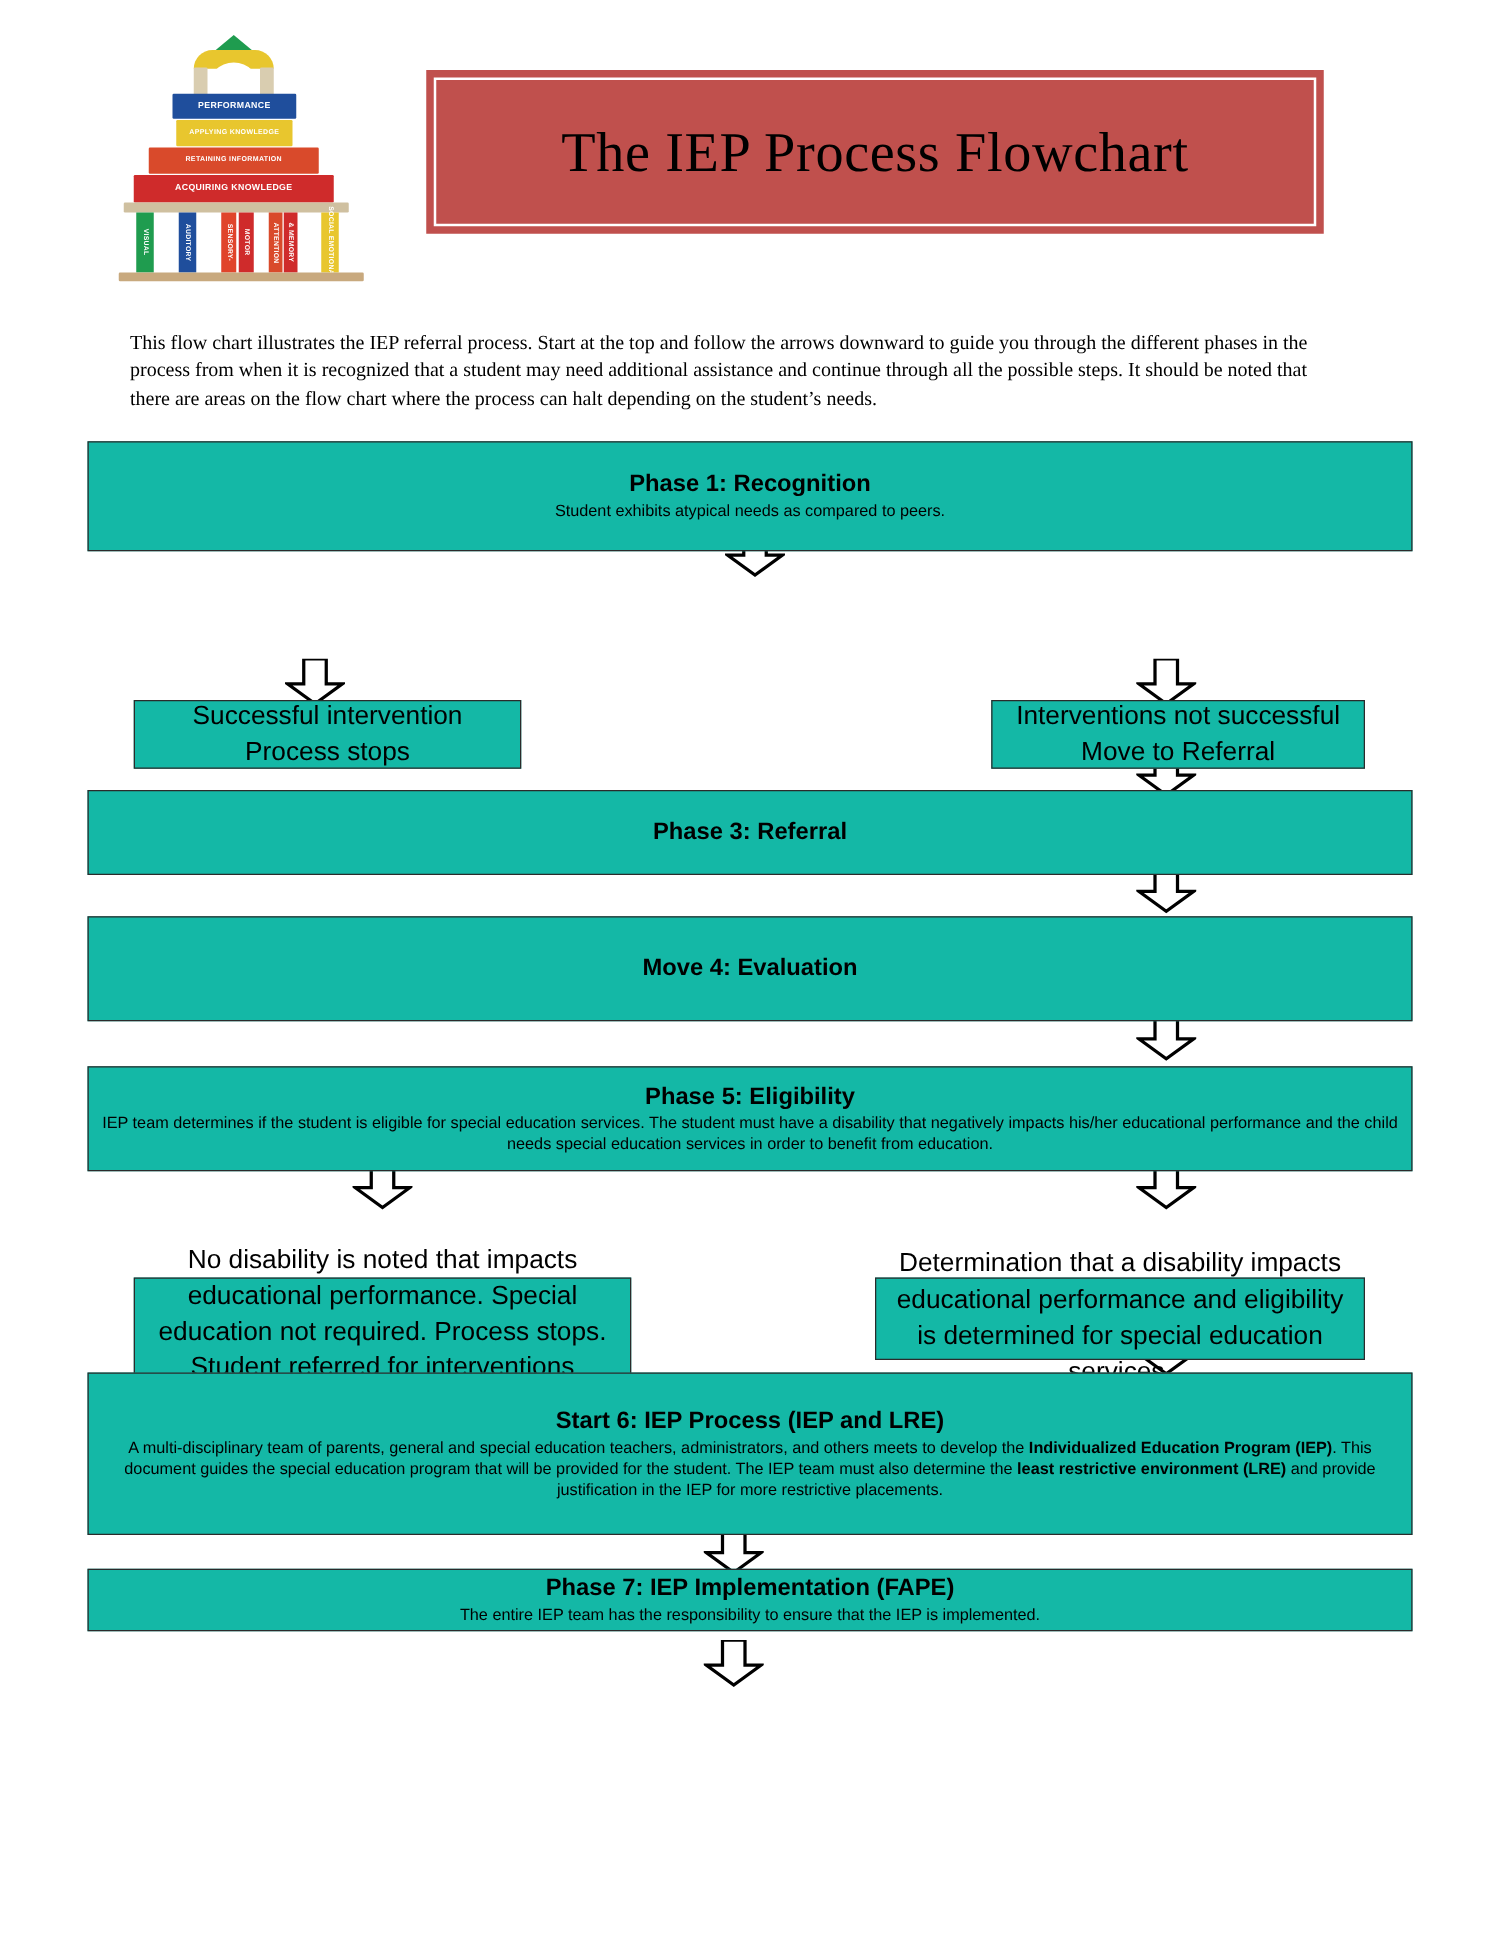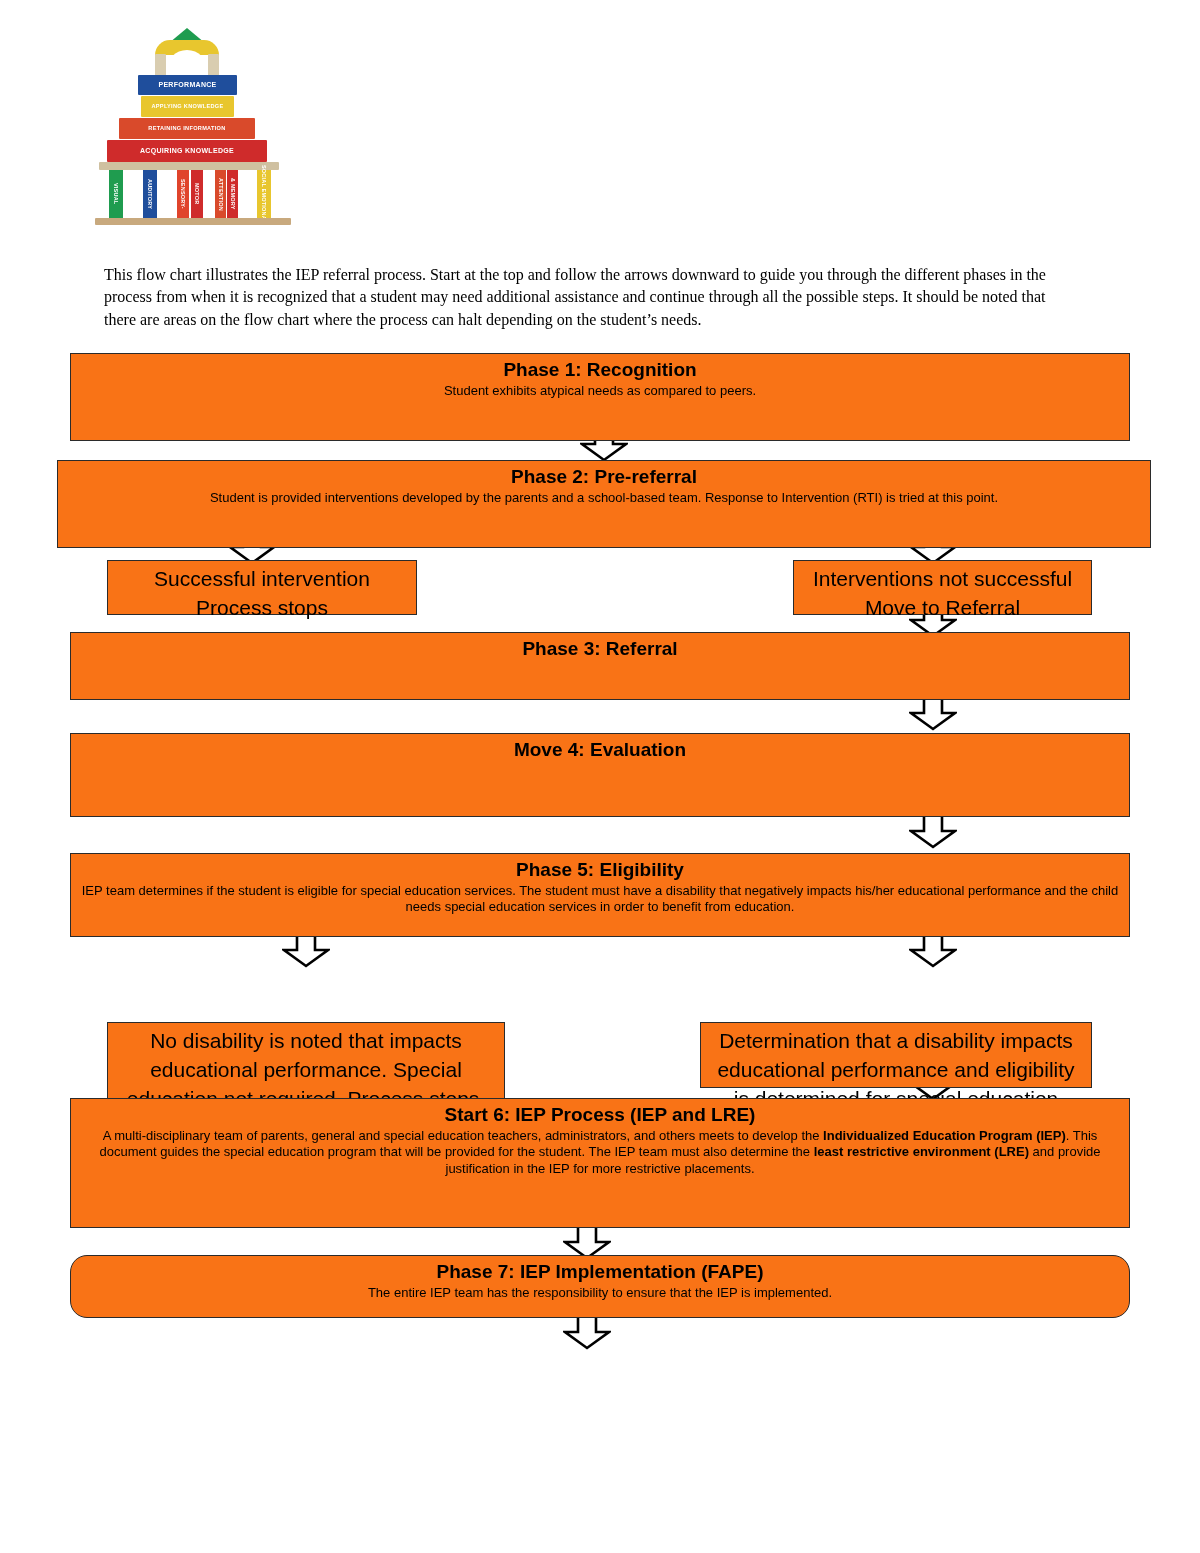--- a/index.html
+++ b/index.html
@@ -133,25 +133,26 @@
 
   
   #flow {
     position: absolute;
     left: 0; top: 0;
     width: 1200px; height: 1553px;
   }
   .box {
     position: absolute;
     box-sizing: border-box;
-    background: #f97316;
+    background: #14b8a6;
     border: 1.6px solid #2b2b2b;
     display: flex;
     flex-direction: column;
     align-items: center;
+    justify-content: center;
     text-align: center;
     padding: 4px 8px;
     z-index: 2;
   }
   .box.thick { border-width: 3px; border-color: #000000; }
   .ph-title {
     font-size: 19px;
     font-weight: bold;
     line-height: 1.24;
     margin-bottom: 1px;
@@ -204,41 +205,42 @@
     <div class="spine" id="sp-aud">AUDITORY</div>
     <div class="spine" id="sp-sens">SENSORY-</div>
     <div class="spine" id="sp-motor">MOTOR</div>
     <div class="spine" id="sp-att">ATTENTION</div>
     <div class="spine" id="sp-mem">&amp; MEMORY</div>
     <div class="spine" id="sp-social">SOCIAL EMOTIONAL</div>
 
     <div class="plank" id="plank-bot"></div>
   </div>
 
+  <div id="title-banner">
+    <div id="title-inner">
+      <div id="title-text">The IEP Process Flowchart</div>
+    </div>
+  </div>
 </div>
 
 <p id="intro">This flow chart illustrates the IEP referral process. Start at the top and follow the arrows downward to guide you through the different phases in the process from when it is recognized that a student may need additional assistance and continue through all the possible steps. It should be noted that there are areas on the flow chart where the process can halt depending on the student’s needs.</p>
 
 <div id="flow">
 
   <div class="box" style="left:70px; top:353px; width:1060px; height:88px;">
     <div class="ph-title">Phase 1: Recognition</div>
     <div class="ph-body">Student exhibits atypical needs as compared to peers.</div>
   </div>
 
   <div class="arrow" style="left:580px; top:424px; width:48px; height:38px;">
     <svg width="48" height="38" viewBox="0 0 48 38">
       <polygon points="15,0 33,0 33,20 46,20 24,36 2,20 15,20" fill="#ffffff" stroke="#000000" stroke-width="2.6" stroke-linejoin="miter"></polygon>
     </svg>
   </div>
 
-  <div class="box" style="left:57px; top:460px; width:1094px; height:88px;">
-    <div class="ph-title">Phase 2: Pre-referral</div>
-    <div class="ph-body">Student is provided interventions developed by the parents and a school-based team. Response to Intervention (RTI) is tried at this point.</div>
-  </div>
 
   <div class="arrow" style="left:228px; top:527px; width:48px; height:38px;">
     <svg width="48" height="38" viewBox="0 0 48 38">
       <polygon points="15,0 33,0 33,20 46,20 24,36 2,20 15,20" fill="#ffffff" stroke="#000000" stroke-width="2.6" stroke-linejoin="miter"></polygon>
     </svg>
   </div>
 
   <div class="arrow" style="left:909px; top:527px; width:48px; height:38px;">
     <svg width="48" height="38" viewBox="0 0 48 38">
       <polygon points="15,0 33,0 33,20 46,20 24,36 2,20 15,20" fill="#ffffff" stroke="#000000" stroke-width="2.6" stroke-linejoin="miter"></polygon>
@@ -316,21 +318,21 @@
     <div class="ph-title">Start 6: IEP Process (IEP and LRE)</div>
     <div class="ph-body"><span>A multi-disciplinary team of parents, general and special education teachers, administrators, and others meets to develop the </span><b>Individualized Education Program (IEP)</b><span>.  This document guides the special education program that will be provided for the student. The IEP team must also determine the </span><b>least restrictive environment (LRE)</b><span> and provide justification in the IEP for more restrictive placements.</span></div>
   </div>
 
   <div class="arrow" style="left:563px; top:1222px; width:48px; height:38px;">
     <svg width="48" height="38" viewBox="0 0 48 38">
       <polygon points="15,0 33,0 33,20 46,20 24,36 2,20 15,20" fill="#ffffff" stroke="#000000" stroke-width="2.6" stroke-linejoin="miter"></polygon>
     </svg>
   </div>
 
-  <div class="box" style="left:70px; top:1255px; width:1060px; height:63px;border-radius:17px;">
+  <div class="box" style="left:70px; top:1255px; width:1060px; height:50px;">
     <div class="ph-title">Phase 7: IEP Implementation (FAPE)</div>
     <div class="ph-body">The entire IEP team has the responsibility to ensure that the IEP is implemented.</div>
   </div>
 
   <div class="arrow" style="left:563px; top:1312px; width:48px; height:38px;">
     <svg width="48" height="38" viewBox="0 0 48 38">
       <polygon points="15,0 33,0 33,20 46,20 24,36 2,20 15,20" fill="#ffffff" stroke="#000000" stroke-width="2.6" stroke-linejoin="miter"></polygon>
     </svg>
   </div>
 

